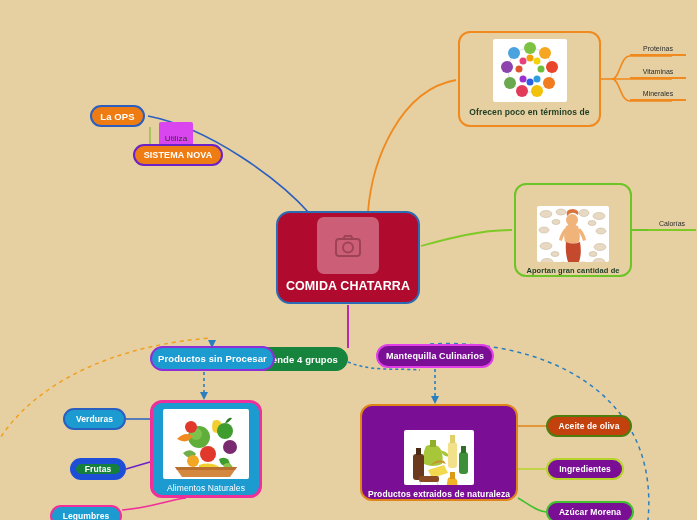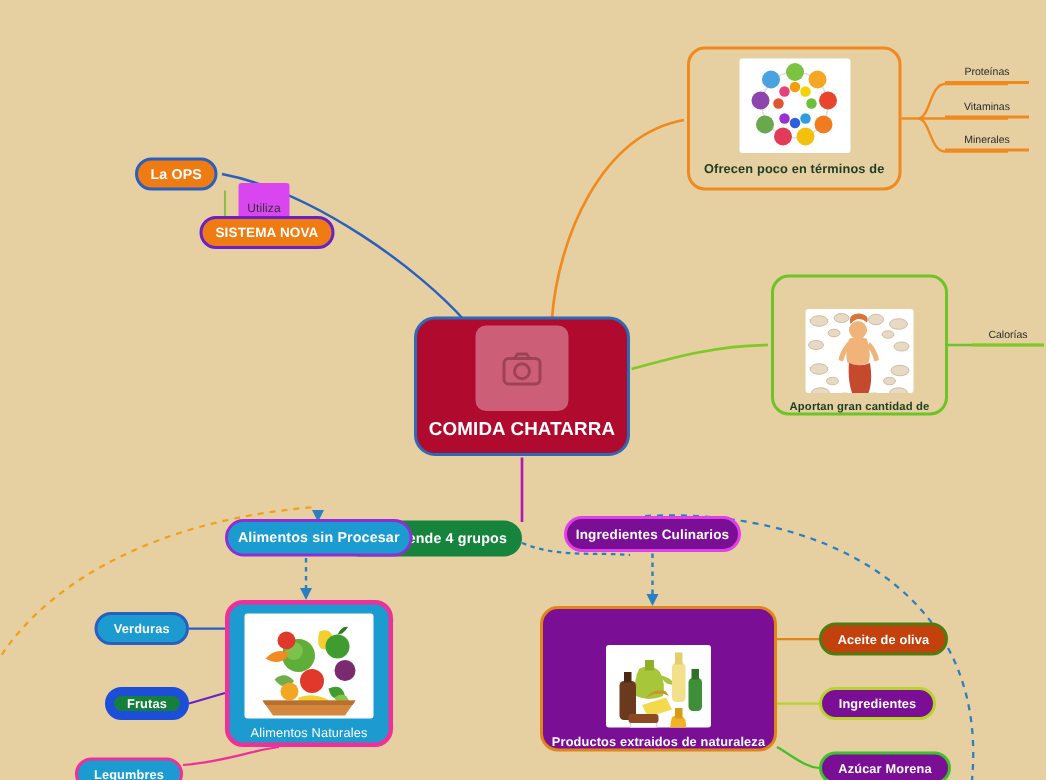--- a/index.html
+++ b/index.html
@@ -415,24 +415,24 @@
   </div>
 
   <div class="leaf green" style="left:648px; top:220px; width:48px;">
     <span>Calorías</span>
   </div>
 
   <div class="node pill" id="n-comprende">
     <span>Comprende 4 grupos</span>
   </div>
   <div class="node pill" id="n-sinprocesar">
-    <span>Alimentos sin Procesar</span>
+    <span>Productos sin Procesar</span>
   </div>
   <div class="node pill" id="n-ingredientes">
-    <span>Ingredientes Culinarios</span>
+    <span>Mantequilla Culinarios</span>
   </div>
 
   <div class="node" id="n-naturales">
     <div class="thumb">
       <svg width="86" height="70" viewBox="0 0 86 70">
         <g>
           <circle cx="36" cy="28" r="11" fill="#5fae3a"></circle>
           <circle cx="33" cy="25" r="6" fill="#7cc24d"></circle>
           <path d="M50 12 q7 -3 9 4 q2 7 -5 8 q-7 0 -4 -12 z" fill="#f2cf2e"></path>
           <circle cx="62" cy="22" r="8" fill="#3f9d2f"></circle>

